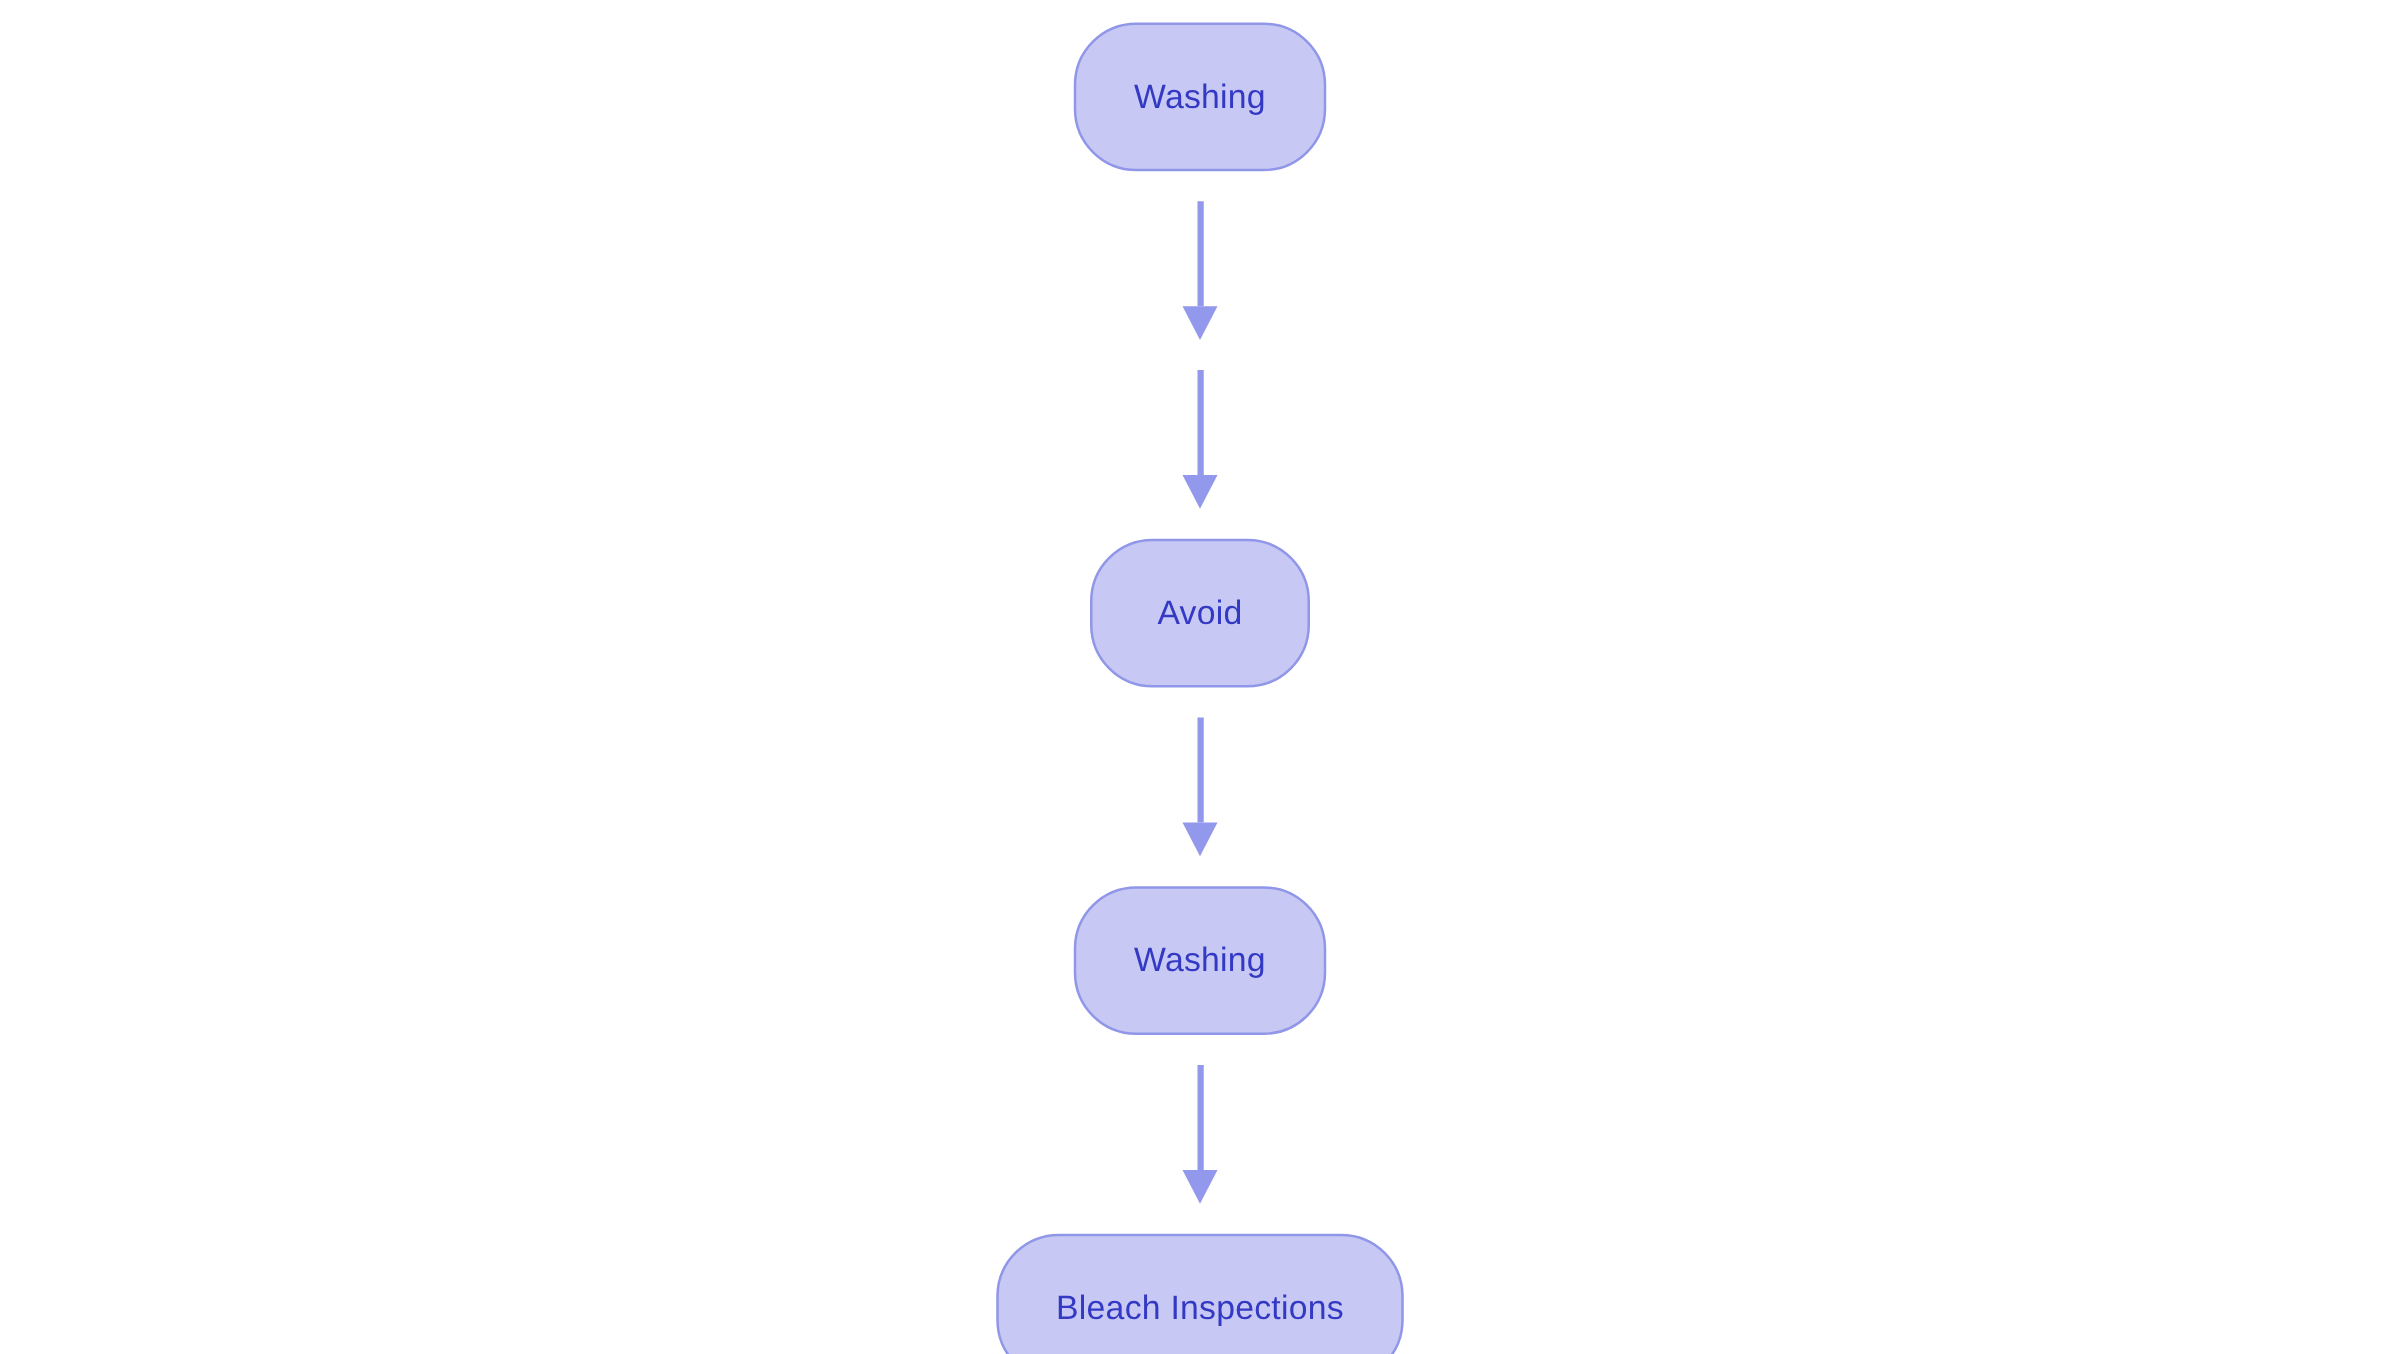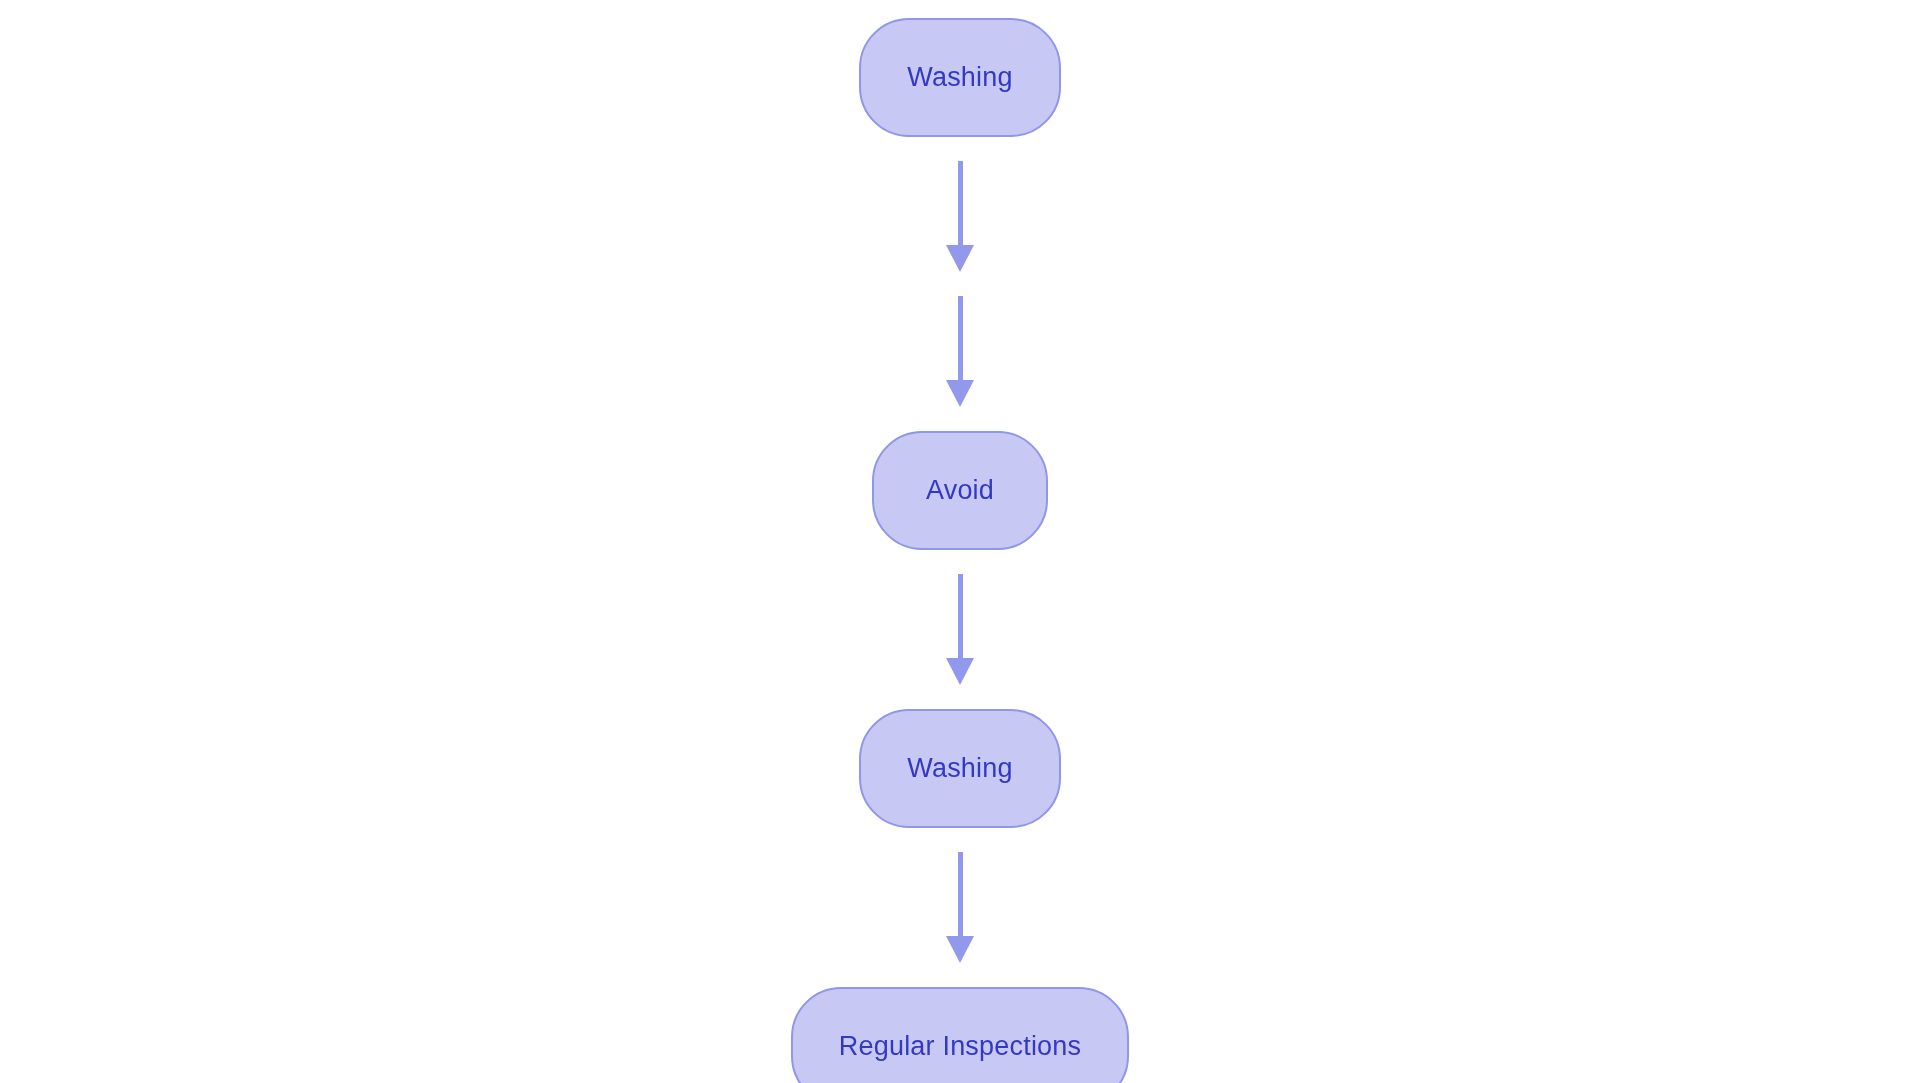--- a/index.html
+++ b/index.html
@@ -97,16 +97,16 @@
   <div class="node">
     <span class="node-label">Washing</span>
   </div>
 
   <div class="arrow">
     <div class="arrow-stem"></div>
     <div class="arrow-head"></div>
   </div>
 
   <div class="node">
-    <span class="node-label">Regular Inspections</span>
+    <span class="node-label">Bleach Inspections</span>
   </div>
 
 </div>
 
 </body></html>

